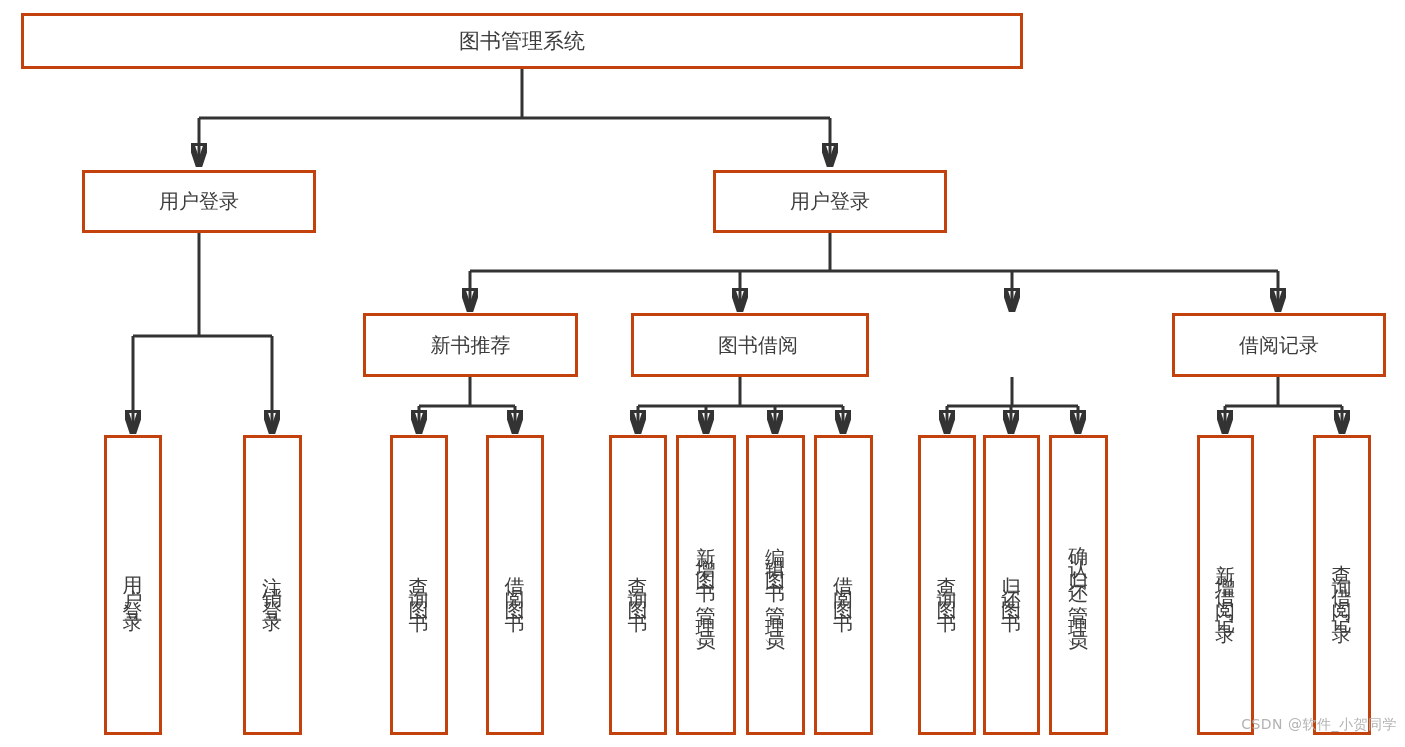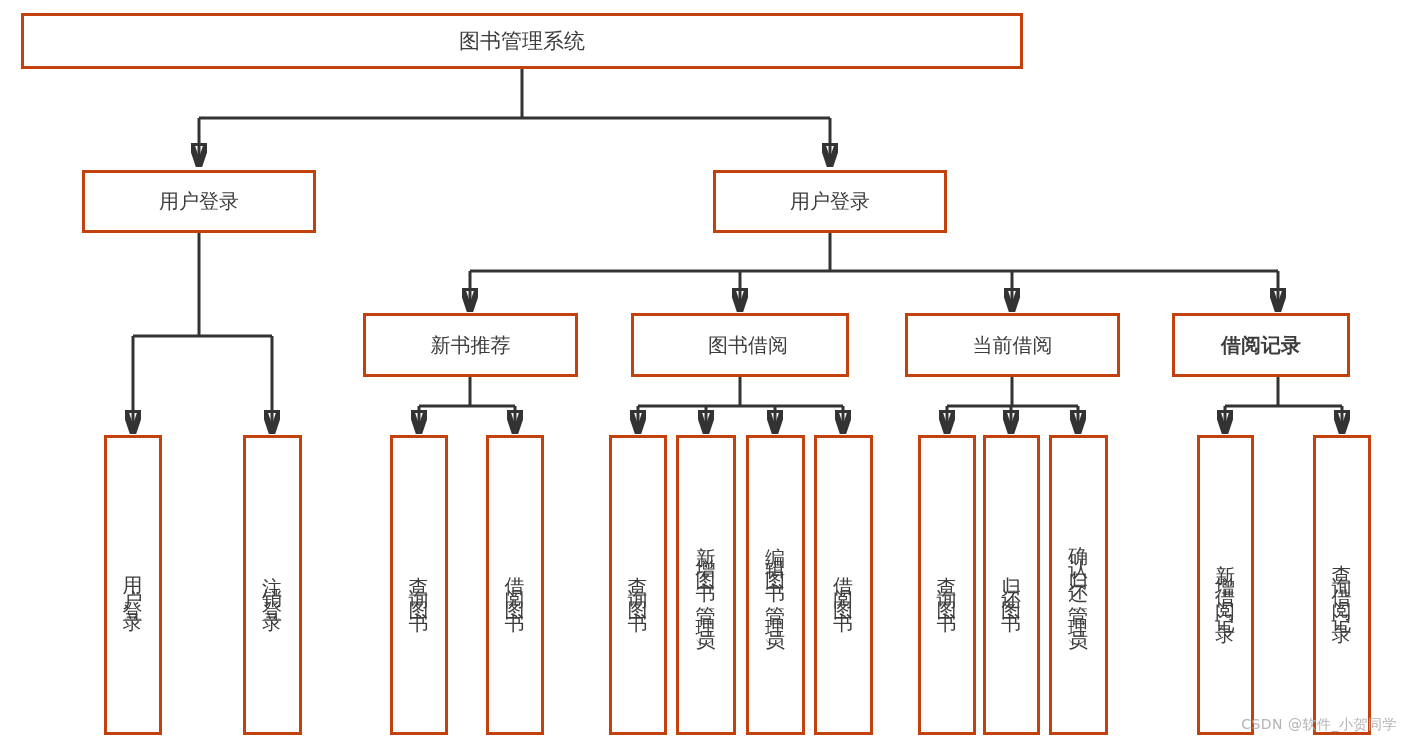--- a/index.html
+++ b/index.html
@@ -106,27 +106,24 @@
   <div class="node h" style="left:82px;top:170px;width:234px;height:63px;">
     <span>用户登录</span>
   </div>
   <div class="node h" style="left:713px;top:170px;width:234px;height:63px;">
     <span>用户登录</span>
   </div>
 
   <div class="node h" style="left:363px;top:313px;width:215px;height:64px;">
     <span>新书推荐</span>
   </div>
-  <div class="node h" style="left:631px;top:313px;width:218px;height:64px;padding-left:16px;">
+  <div class="node h" style="left:631px;top:313px;width:238px;height:64px;padding-left:16px;">
     <span>图书借阅</span>
   </div>
-  <div class="node h" style="left:905px;top:313px;width:215px;height:64px;">
-    <span>当前借阅</span>
-  </div>
-  <div class="node h" style="left:1172px;top:313px;width:178px;height:64px;font-weight:bold;">
+  <div class="node h" style="left:1172px;top:313px;width:214px;height:64px;">
     <span>借阅记录</span>
   </div>
 
   <div class="node v" style="left:104px;top:435px;width:58px;height:300px;">
     <span>用户登录</span>
   </div>
   <div class="node v" style="left:243px;top:435px;width:59px;height:300px;">
     <span>注销登录</span>
   </div>
 

